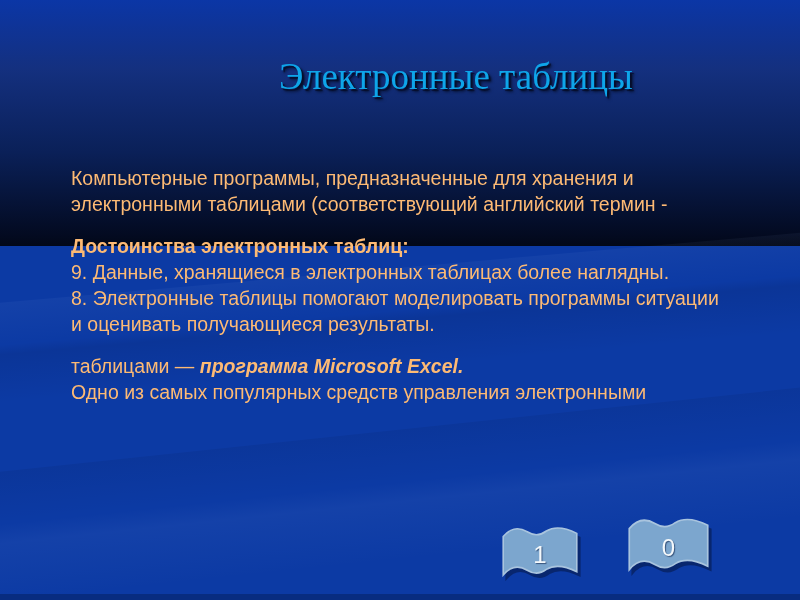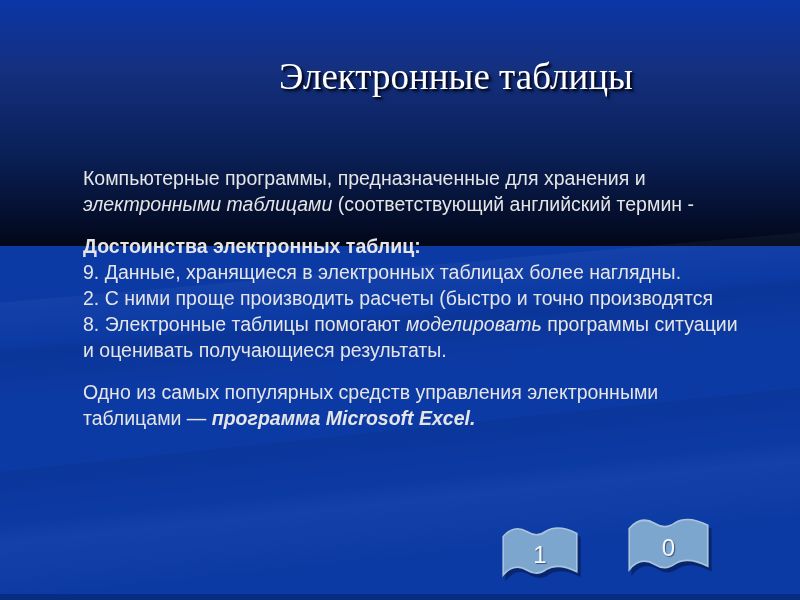--- a/index.html
+++ b/index.html
@@ -32,33 +32,33 @@
     position:absolute; left:0; bottom:0; width:100%; height:6px;
     background:#082C80;
   }
   
   .title-wrap {
     position:absolute; top:55px; left:112px; right:0; text-align:center;
   }
   .title {
     font-family:"Liberation Serif", serif;
     font-size:37px; line-height:44px; font-weight:400;
-    color:#ffffff;
+    color:#0ea5e9;
     text-shadow:2px 2px 1px #060E2C, 3px 3px 3px rgba(0,0,0,0.55);
     white-space:nowrap;
   }
   
   .text-block {
-    position:absolute; left:83px; top:165px; width:700px;
-    color:#e5e5e5; font-size:19.5px; line-height:26px;
+    position:absolute; left:71px; top:165px; width:700px;
+    color:#fdba74; font-size:19.5px; line-height:26px;
   }
   .paragraph + .paragraph { margin-top:16px; }
   .text-line { height:26px; white-space:nowrap; }
   .seg-n  { font-style:normal; font-weight:400; }
-  .seg-i  { font-style:italic; font-weight:400;margin-top:20px; }
+  .seg-i  { font-weight:400;margin-top:20px; }
   .seg-b  { font-style:normal; font-weight:700; }
   .seg-bi { font-style:italic; font-weight:700; }
   
   .flag {
     position:absolute; cursor:pointer;
   }
   .flag svg { display:block; filter:drop-shadow(3px 4px 0 rgba(4,18,56,0.5)); }
   .flag-label {
     position:absolute; left:0; top:4px; width:100%; height:100%;
     display:flex; align-items:center; justify-content:center;
@@ -84,27 +84,26 @@
   </div>
 
   <div class="text-block" id="text-block">
       <div class="paragraph">
         <div class="text-line"><span class="seg-n">Компьютерные программы, предназначенные для хранения и</span></div>
         <div class="text-line"><span class="seg-i">электронными таблицами</span><span class="seg-n"> (соответствующий английский термин -</span></div>
       </div>
       <div class="paragraph">
         <div class="text-line"><span class="seg-b">Достоинства электронных таблиц:</span></div>
         <div class="text-line"><span class="seg-n">9. Данные, хранящиеся в электронных таблицах более наглядны.</span></div>
-        <div class="text-line"><span class="seg-n">2. С ними проще производить расчеты (быстро и точно производятся</span></div>
         <div class="text-line"><span class="seg-n">8. Электронные таблицы помогают </span><span class="seg-i">моделировать</span><span class="seg-n"> программы ситуации</span></div>
         <div class="text-line"><span class="seg-n">и оценивать получающиеся результаты.</span></div>
       </div>
       <div class="paragraph">
+        <div class="text-line"><span class="seg-n">таблицами — </span><span class="seg-bi">программа Microsoft Excel.</span></div>
         <div class="text-line"><span class="seg-n">Одно из самых популярных средств управления электронными</span></div>
-        <div class="text-line"><span class="seg-n">таблицами — </span><span class="seg-bi">программа Microsoft Excel.</span></div>
       </div>
     </div>
 
   <div class="flag flag-1">
     <svg width="80" height="56" viewBox="0 0 100 68">
       <path d="M4,16 C14,4 24,4 34,10 C42,15 50,15 58,9 C68,3 80,4 96,12
                L96,60 C80,52 68,51 58,57 C50,63 42,63 34,58 C24,52 14,52 4,64 Z" fill="#7CA6CE" stroke="#A9C4DE" stroke-width="2"></path>
     </svg>
     <span class="flag-label">1</span>
   </div>

